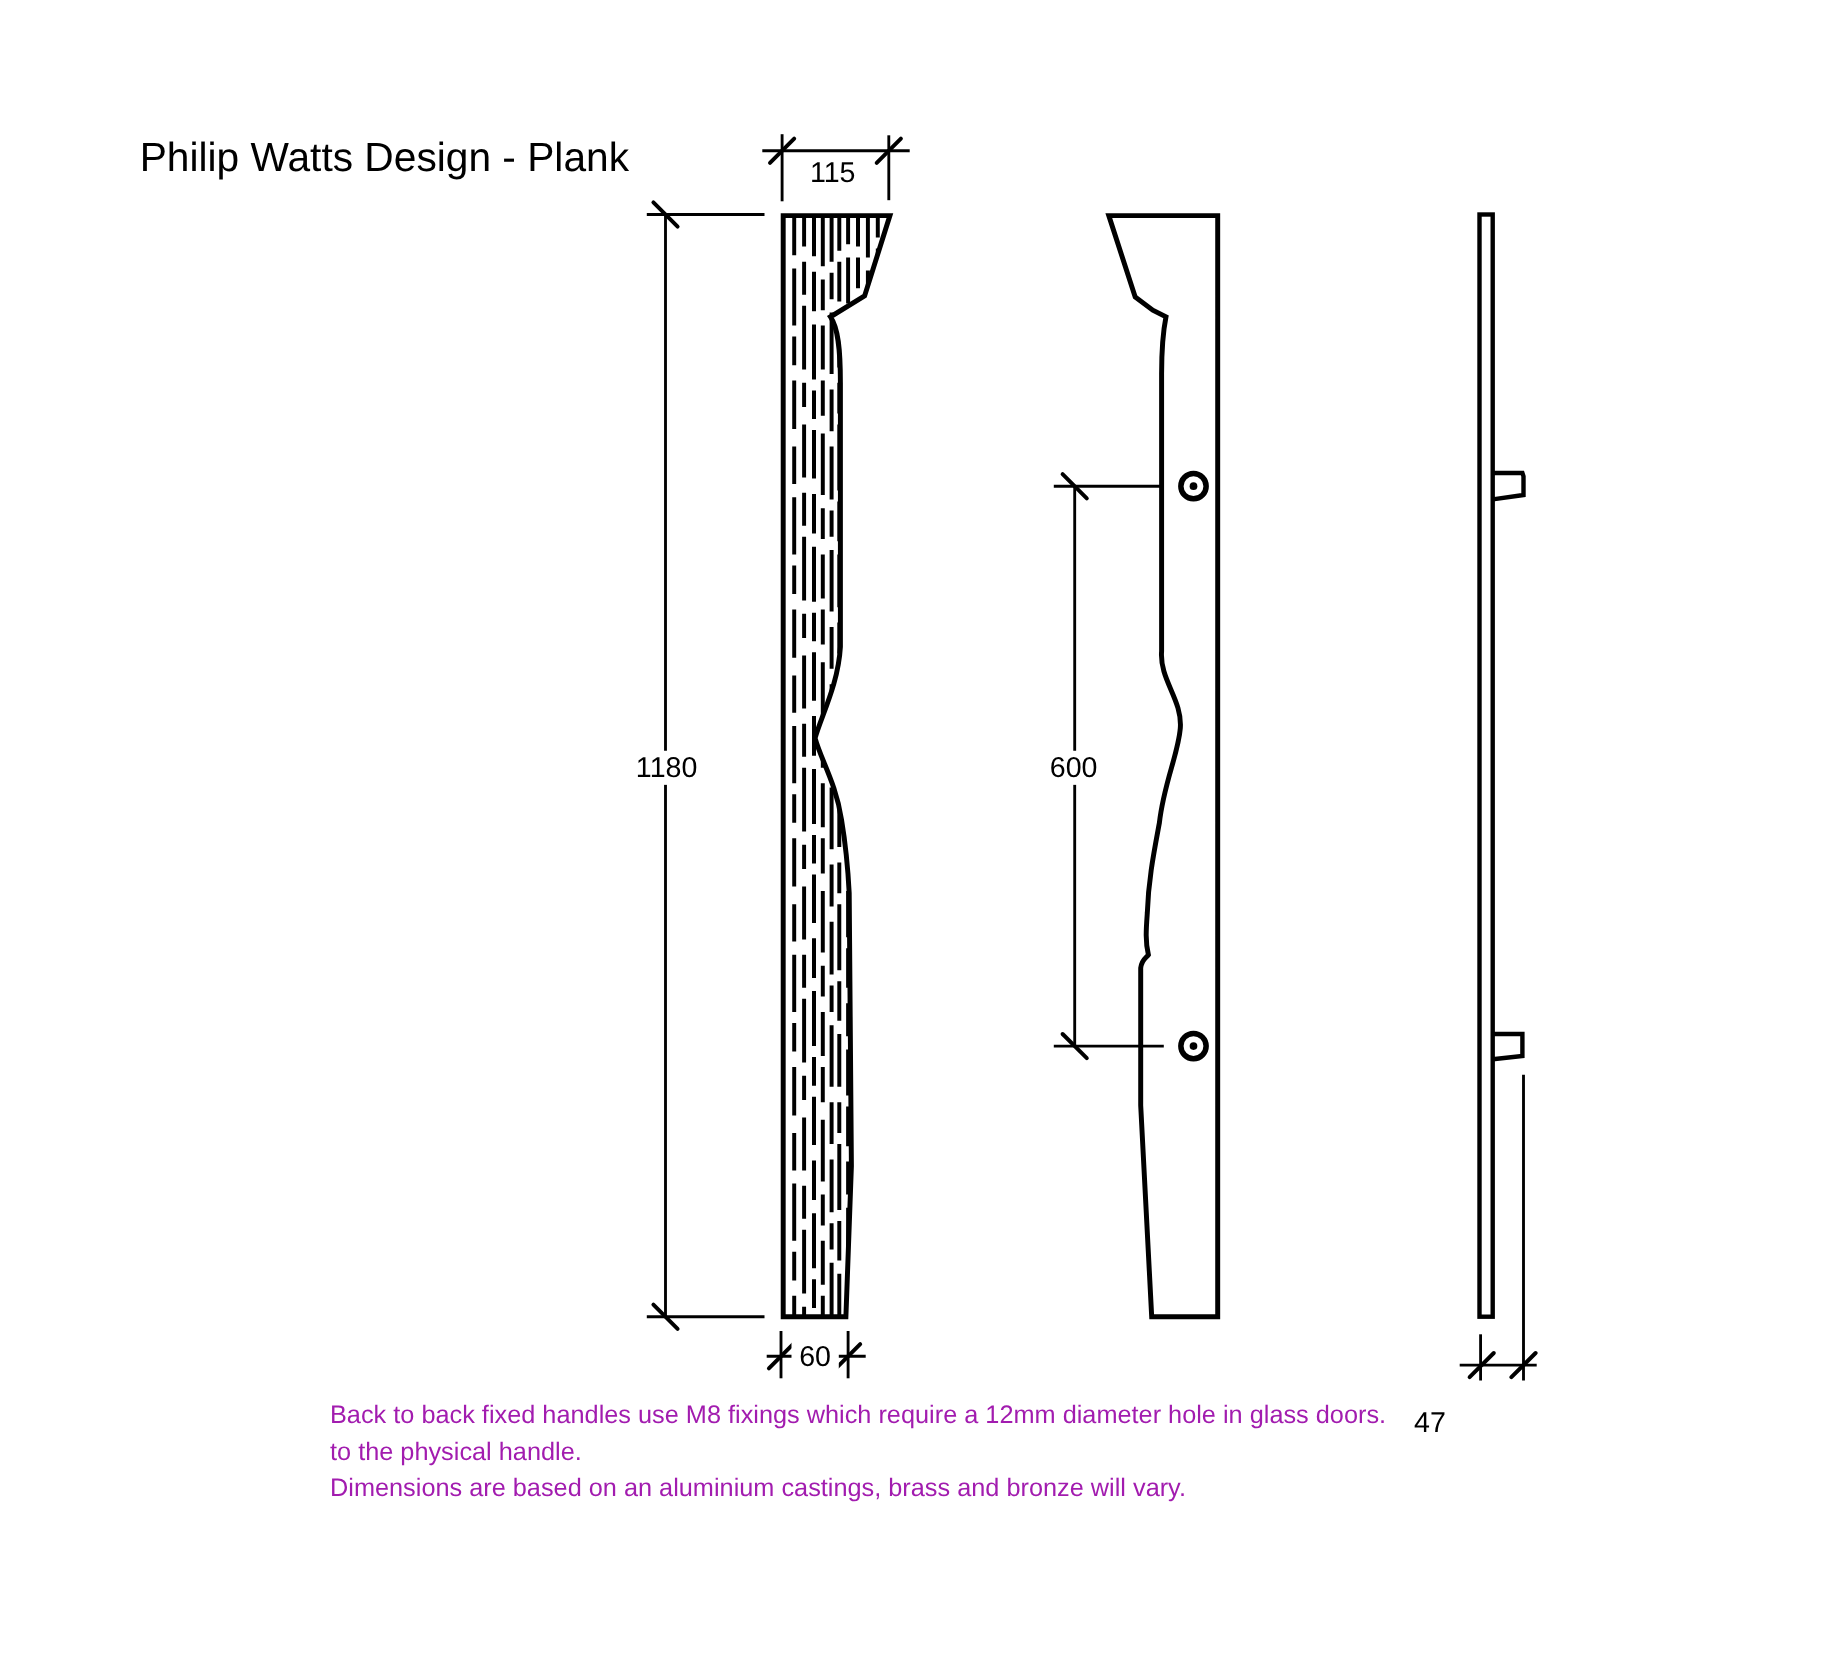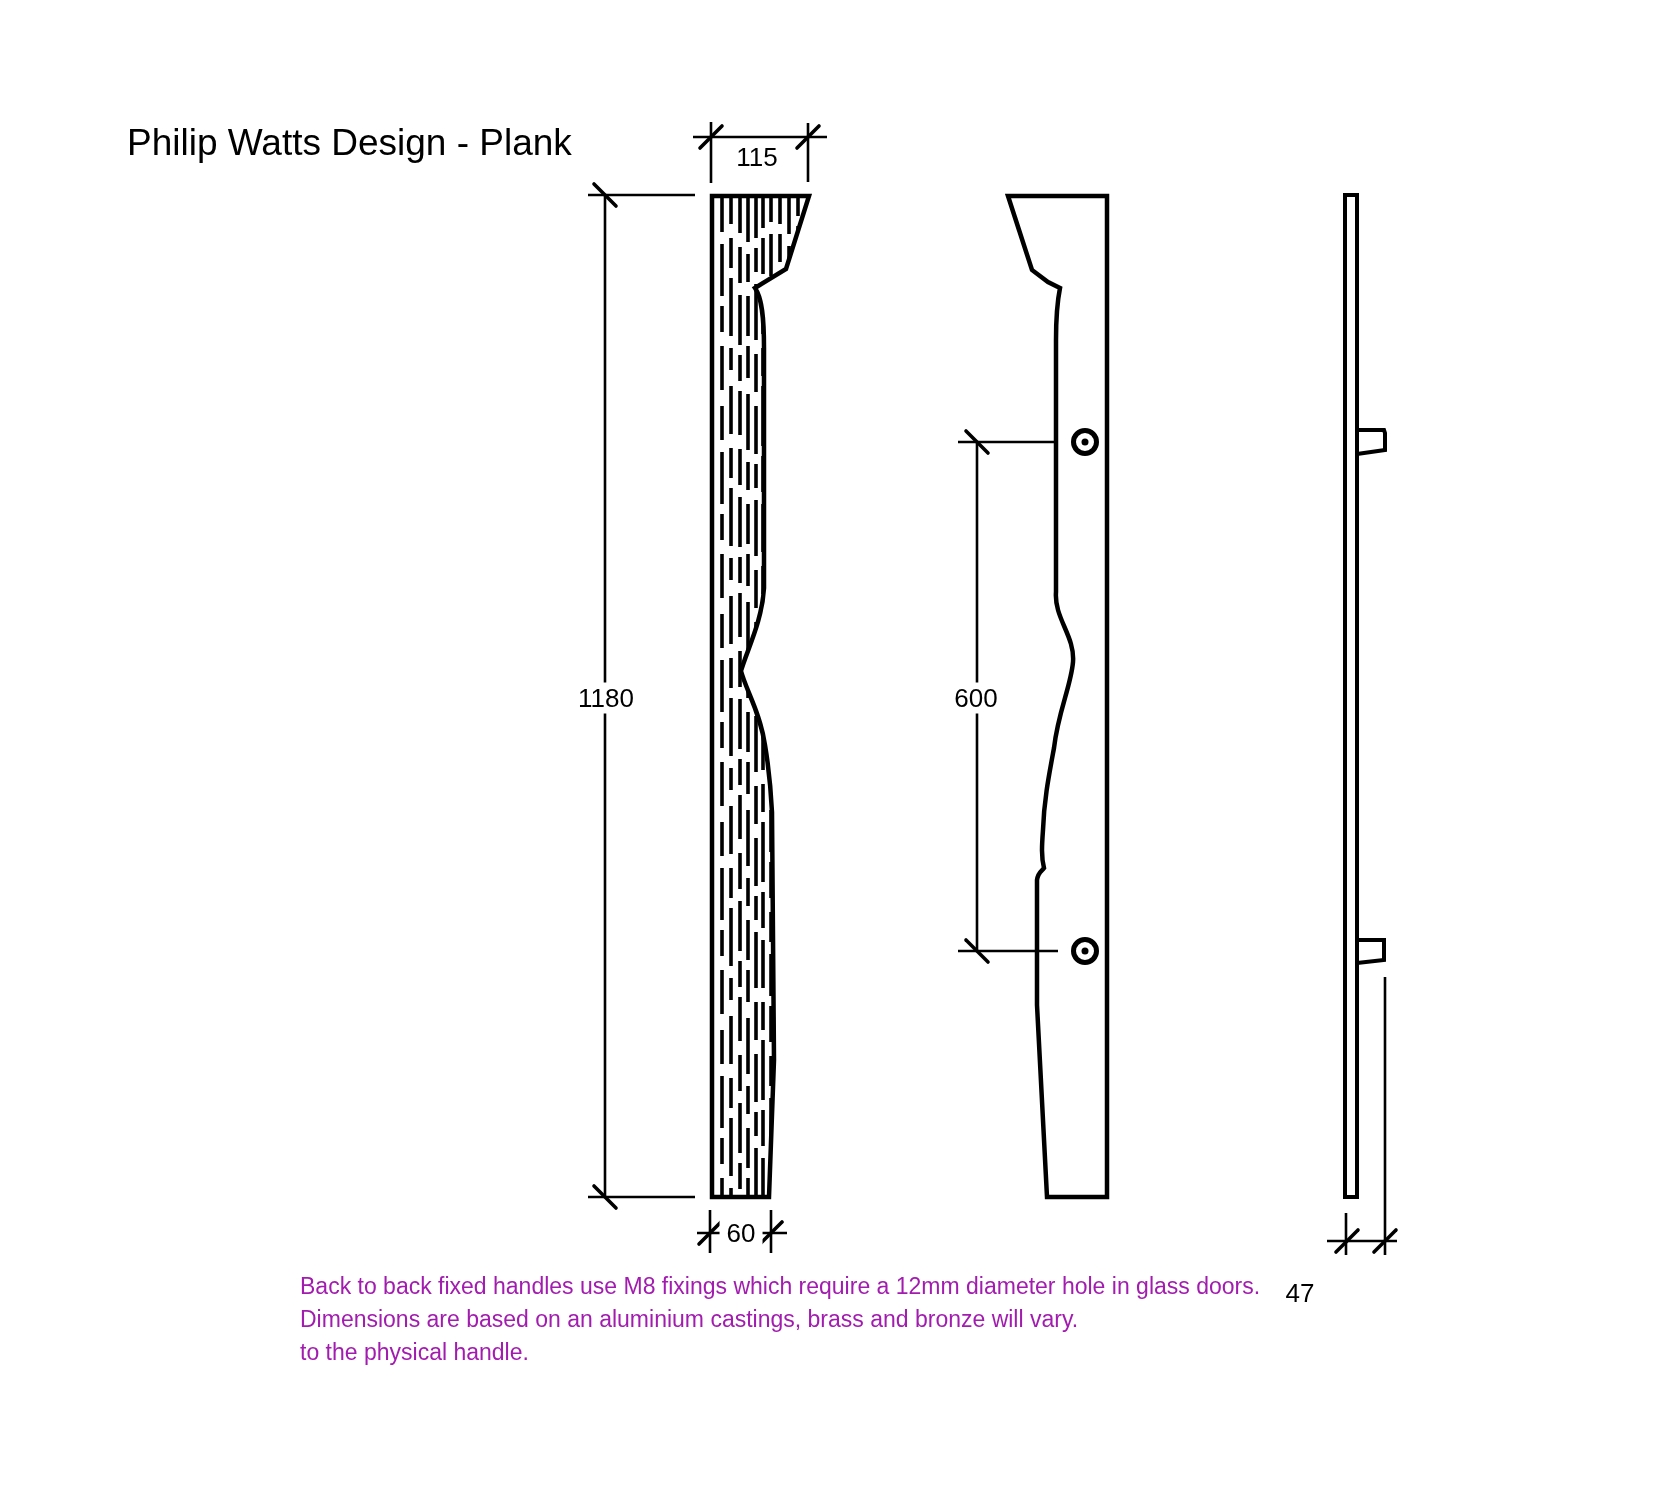--- a/index.html
+++ b/index.html
@@ -169,17 +169,17 @@
   <span class="dim-label" style="left:606px; top:698px;">1180</span>
 
   <span class="dim-label" style="left:976px; top:698px;text-align:center;">600</span>
 
   <span class="dim-label" style="left:741px; top:1233px;">60</span>
 
   <span class="dim-label" style="left:1300px; top:1293px;">47</span>
 
   <div class="notes">
     <div class="note-line">Back to back fixed handles use M8 fixings which require a 12mm diameter hole in glass doors.</div>
+    <div class="note-line">to the physical handle.</div>
     <div class="note-line">Dimensions are based on an aluminium castings, brass and bronze will vary.</div>
-    <div class="note-line">to the physical handle.</div>
   </div>
 
 </div>
 
 </body></html>

